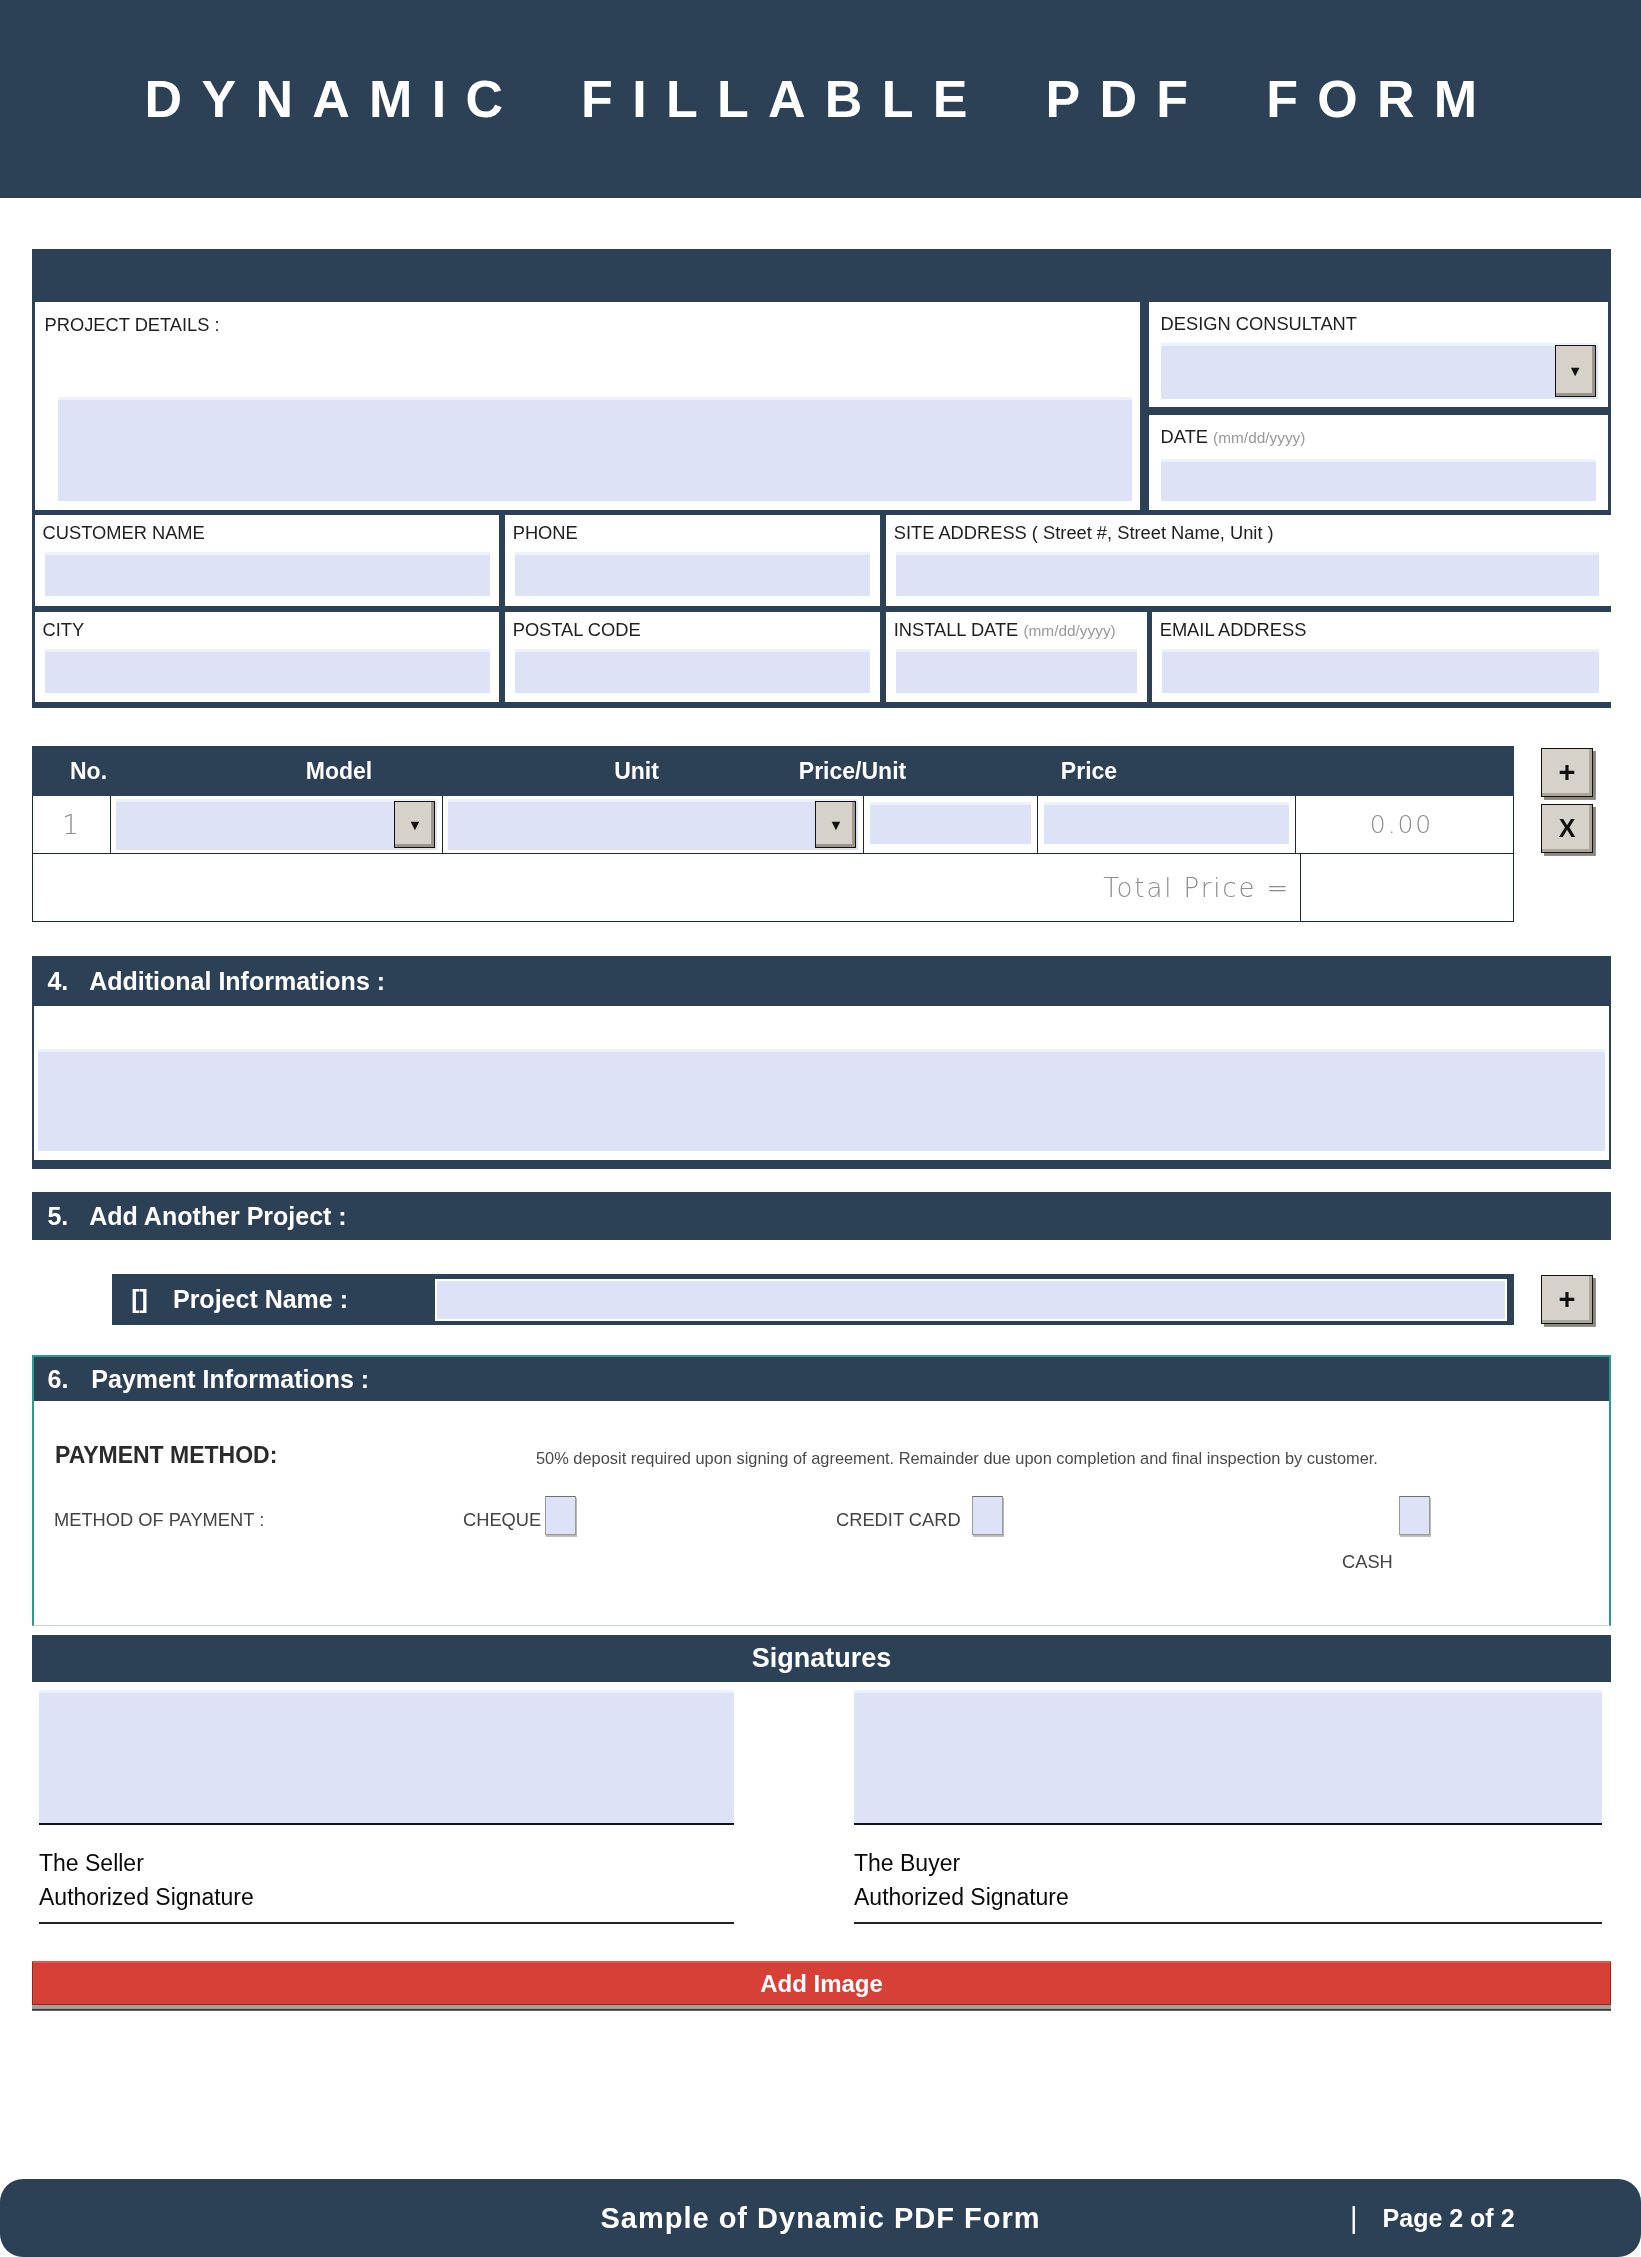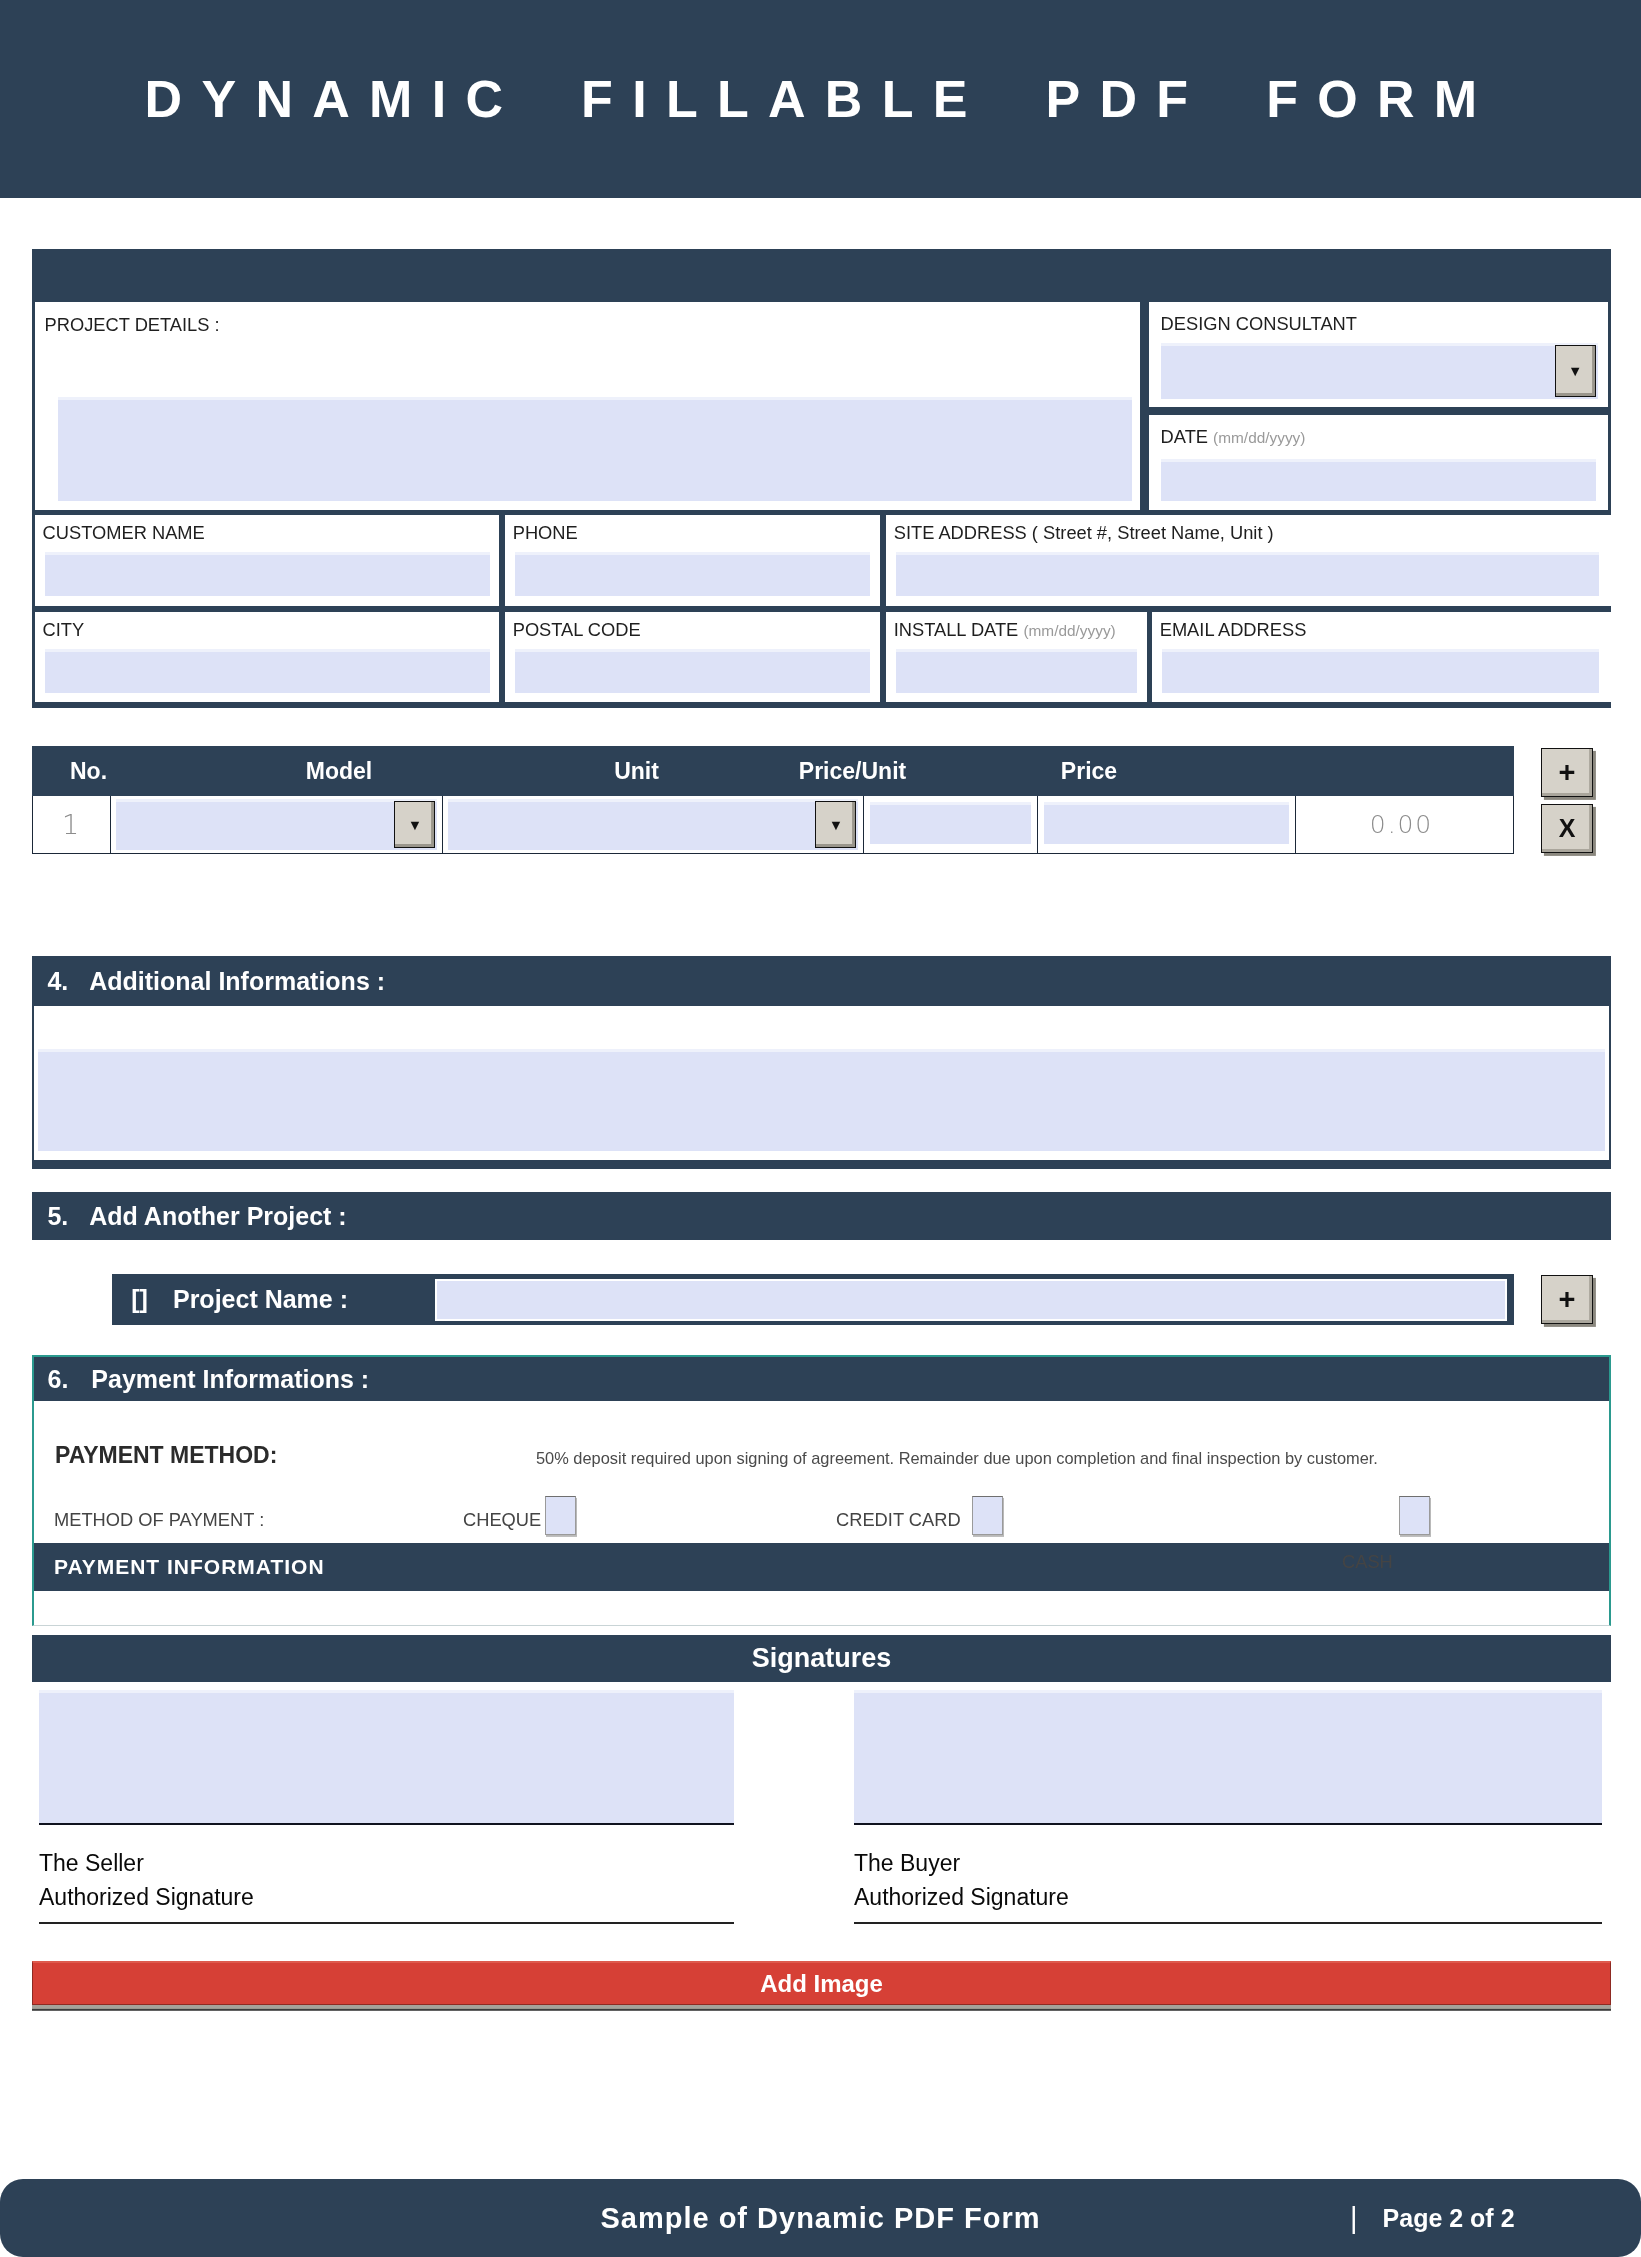--- a/index.html
+++ b/index.html
@@ -223,20 +223,24 @@
           </div>
         </div>
         <div class="w-unit2">
           <input class="lav cell-inp" style="">
         </div>
         <div class="w-punit2">
           <input class="lav cell-inp" style="">
         </div>
         <div class="w-price2 pricecell thin">0.00</div>
       </div>
+      <div class="totrow">
+        <div class="tot-spacer thin">Total Price =</div>
+        <div class="tot-cell"></div>
+      </div>
     </div>
     <div class="sq-btn btn-add">+</div>
     <div class="sq-btn btn-del">X</div>
   </div>
 
   <div class="sec4">
     <div class="hd">
       <span class="num">4.</span>
       <span class="ttl">Additional Informations :</span>
     </div>
@@ -267,21 +271,20 @@
       <div class="pm-head">PAYMENT METHOD:</div>
       <div class="pm-note">50%  deposit required upon signing of agreement. Remainder due upon completion and final inspection by customer.</div>
       <div class="mop-label">METHOD OF PAYMENT :</div>
       <div class="opt-label ol-cheque">CHEQUE</div>
       <div class="opt-box ob-cheque"></div>
       <div class="opt-label ol-credit">CREDIT CARD</div>
       <div class="opt-box ob-credit"></div>
       <div class="opt-label ol-cash">CASH</div>
       <div class="opt-box ob-cash"></div>
     </div>
-    <div class="pay-bar">PAYMENT INFORMATION</div>
   </div>
 
   <div class="sechead sig-head">Signatures</div>
   <div class="sig-box sig-left"></div>
   <div class="sig-box sig-right"></div>
   <div class="sig-cap cap-left">
     <div>The Seller</div>
     <div>Authorized Signature</div>
   </div>
   <div class="sig-cap cap-right">

